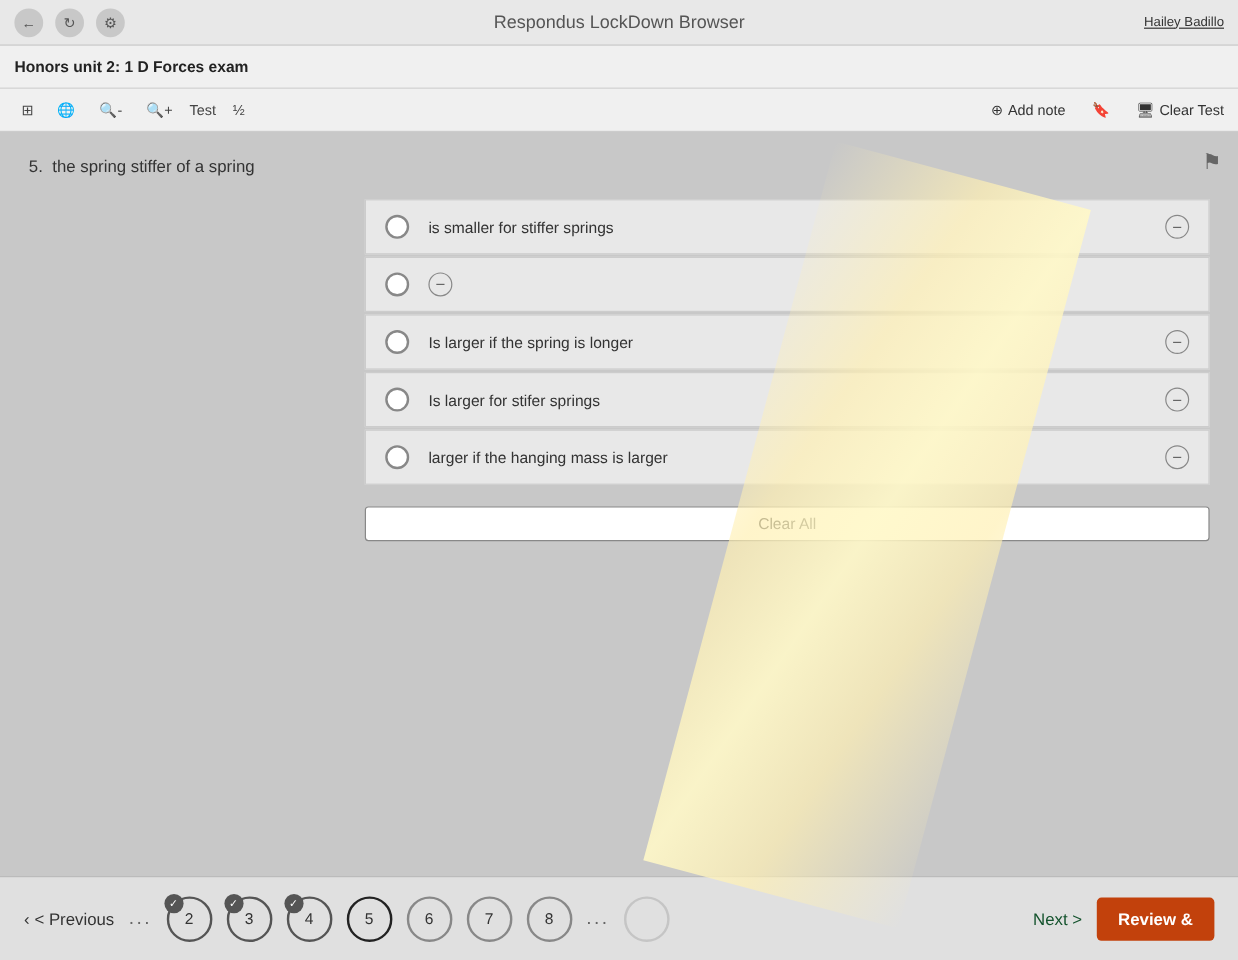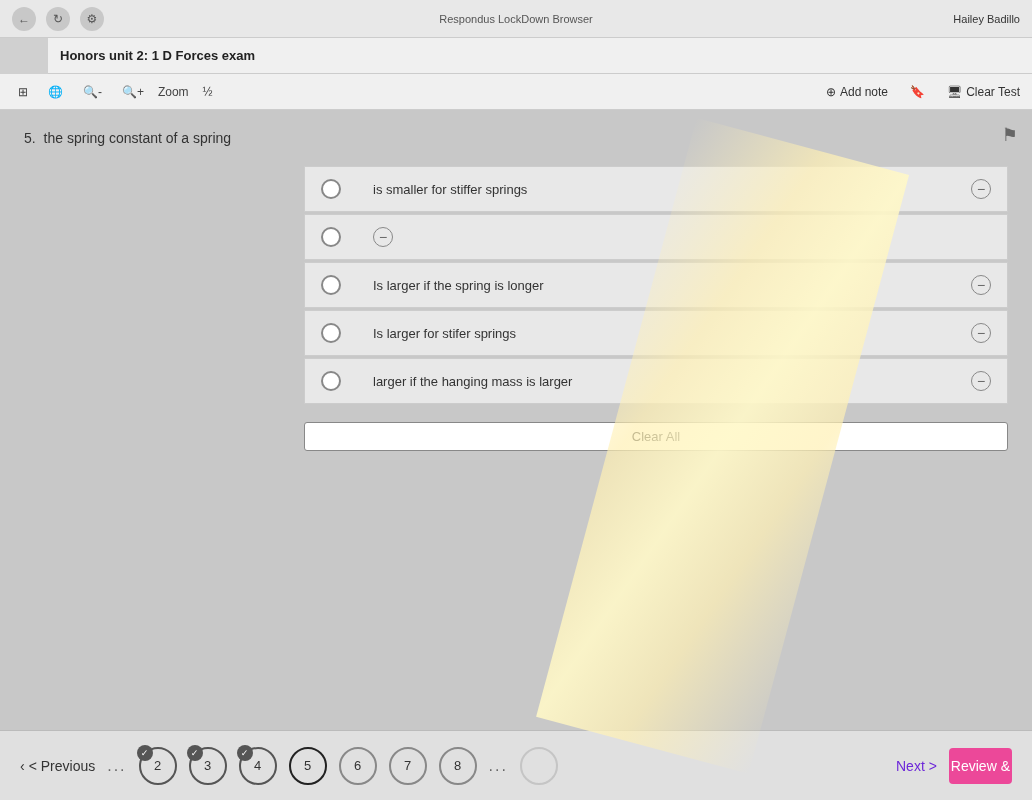--- a/index.html
+++ b/index.html
@@ -29,40 +29,40 @@
       background: #c8c8c8;
       display: flex; align-items: center; justify-content: center;
       cursor: pointer;
       font-size: 12px;
       color: #555;
     }
     .browser-title {
       position: absolute;
       left: 50%;
       transform: translateX(-50%);
-      font-size: 11px;
+      font-size: 15px;
       color: #555;
     }
     .browser-user {
       position: absolute;
       right: 12px;
       font-size: 11px;
       color: #333;
+      text-decoration: underline;
     }
 
     
     .toolbar {
       background: #f0f0f0;
       height: 36px;
       display: flex;
       align-items: center;
       padding: 0 12px;
       gap: 8px;
       border-bottom: 1px solid #ccc;
-      margin-left: 48px;
     }
     .toolbar-left {
       display: flex;
       align-items: center;
       gap: 8px;
       flex: 1;
     }
     .toolbar-btn {
       background: none;
       border: none;
@@ -126,21 +126,21 @@
       flex-direction: column;
       gap: 2px;
     }
 
     .option-row {
       background: #e8e8e8;
       border: 1px solid #ccc;
       display: flex;
       align-items: center;
       padding: 12px 16px;
-      gap: 32px;
+      gap: 16px;
       cursor: pointer;
       position: relative;
     }
 
     .option-radio {
       width: 20px; height: 20px;
       border-radius: 50%;
       border: 2px solid #888;
       background: white;
       flex-shrink: 0;
@@ -264,36 +264,37 @@
       color: white;
       font-size: 9px;
     }
 
     .spacer { flex: 1; }
 
     .next-btn {
       background: none;
       border: none;
       font-size: 14px;
-      color: #6d28d9;
+      color: #14532d;
       cursor: pointer;
       display: flex;
       align-items: center;
       gap: 4px;
     }
 
     .review-btn {
-      background: #ec4899;
+      background: #c2410c;
       color: white;
       border: none;
-      padding: 10px 2px;
+      padding: 10px 18px;
       font-size: 14px;
       cursor: pointer;
       border-radius: 4px;
       white-space: nowrap;
+      font-weight: bold;
     }
 
     .add-note-btn {
       background: none;
       border: none;
       font-size: 12px;
       color: #333;
       cursor: pointer;
       display: flex;
       align-items: center;
@@ -333,21 +334,21 @@
 <div class="toolbar">
   <span class="exam-title">Honors unit 2: 1 D Forces exam</span>
 </div>
 
 <div class="toolbar2">
   <div class="toolbar-left">
     <button class="toolbar-btn">⊞</button>
     <button class="toolbar-btn">🌐</button>
     <button class="toolbar-btn">🔍-</button>
     <button class="toolbar-btn">🔍+</button>
-    <span class="zoom-label">Zoom</span>
+    <span class="zoom-label">Test</span>
     <button class="toolbar-btn">½</button>
   </div>
   <div class="toolbar-right-items">
     <button class="add-note-btn">
       <span>⊕</span>
       <span>Add note</span>
     </button>
     <button class="toolbar-btn">🔖</button>
     <button class="exit-test-btn">
       <span>🖥</span>
@@ -355,21 +356,21 @@
     </button>
   </div>
 </div>
 
 <div class="main-content">
 
   <div class="flag-icon">⚑</div>
 
   <div class="question-number">
     <span>5.</span>
-    <span style="margin-left:4px;">the spring constant of a spring</span>
+    <span style="margin-left:4px;">the spring stiffer of a spring</span>
   </div>
 
   <div class="options-container">
 
     <div class="option-row">
       <div class="option-radio"></div>
       <span class="option-text">is smaller for stiffer springs</span>
       <div class="option-minus">−</div>
     </div>
 

